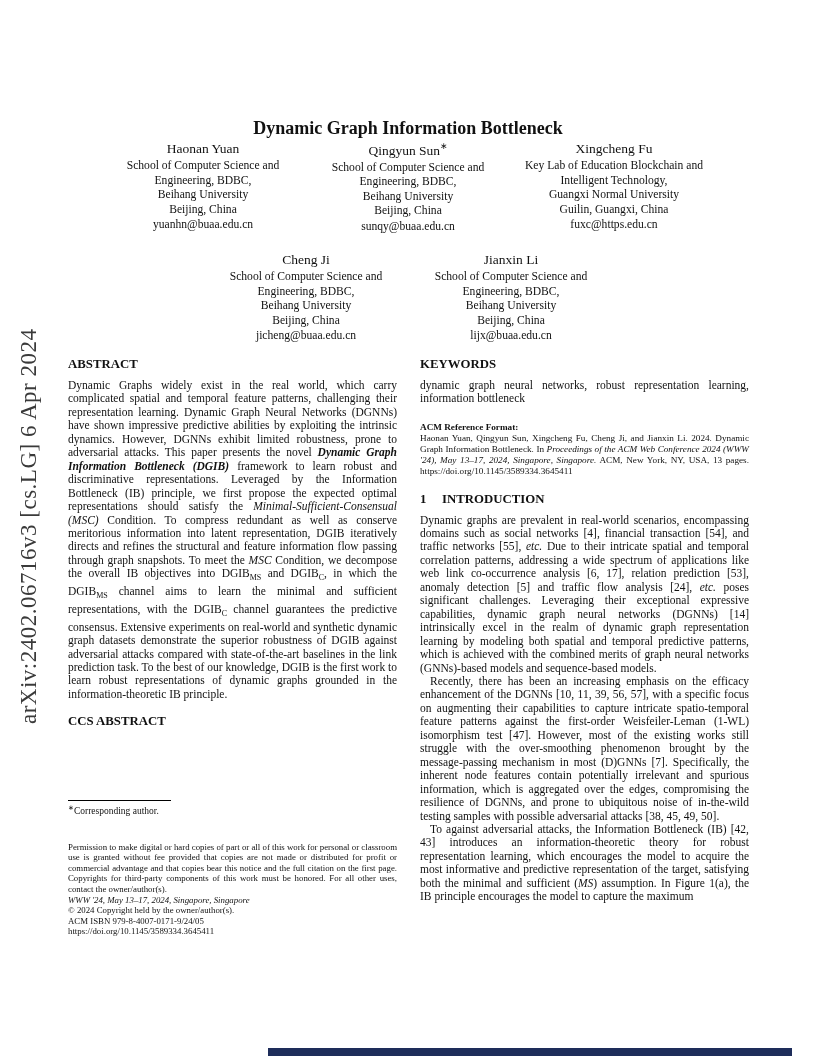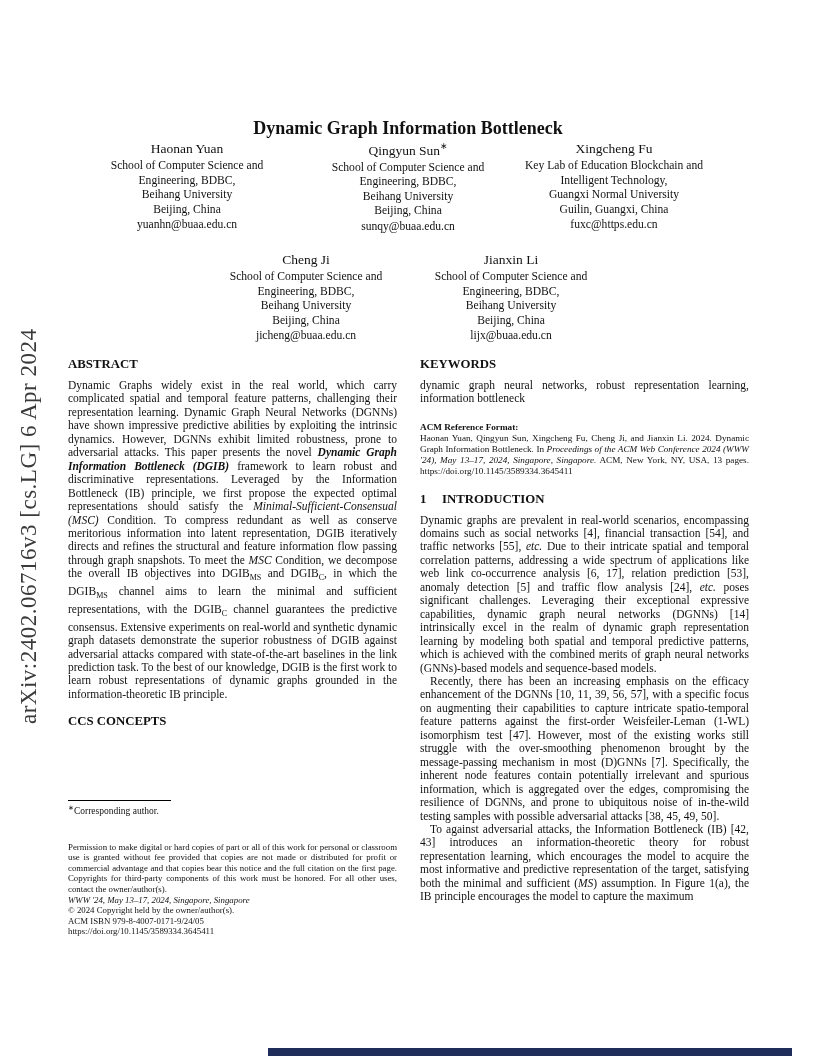--- a/index.html
+++ b/index.html
@@ -30,21 +30,21 @@
     position: absolute;
     top: 118px; left: 0; width: 816px;
     text-align: center;
     font-size: 18px;
     font-weight: bold;
     margin: 0;
   }
 
   
   .author { position: absolute; text-align: center; }
-  .a1 { left: 76px;  top: 141px; width: 222px; font-family: Liberation Serif, serif; }
+  .a1 { left: 92px;  top: 141px; width: 222px; font-family: Liberation Serif, serif; }
   .a2 { left: 297px; top: 141px; width: 222px; }
   .a3 { left: 494px; top: 141px; width: 240px; }
   .a4 { left: 195px; top: 252px; width: 222px; }
   .a5 { left: 400px; top: 252px; width: 222px; }
   .author-name { font-size: 13.5px; margin-bottom: 2px; }
   .author-name sup { font-size: 9px; }
   .author-affil { font-size: 11.6px; line-height: 14.6px; white-space: pre-line; }
   .author-email { font-size: 11.6px; margin-top: 1px; }
 
   
@@ -150,21 +150,21 @@
 Engineering, BDBC,
 Beihang University
 Beijing, China</div>
     <div class="author-email">lijx@buaa.edu.cn</div>
   </div>
 
   <div class="col col-left">
     <h2 class="head">ABSTRACT</h2>
     <p class="body-text">Dynamic Graphs widely exist in the real world, which carry complicated spatial and temporal feature patterns, challenging their representation learning. Dynamic Graph Neural Networks (DGNNs) have shown impressive predictive abilities by exploiting the intrinsic dynamics. However, DGNNs exhibit limited robustness, prone to adversarial attacks. This paper presents the novel <b><i>Dynamic Graph Information Bottleneck (DGIB)</i></b> framework to learn robust and discriminative representations. Leveraged by the Information Bottleneck (IB) principle, we first propose the expected optimal representations should satisfy the <i>Minimal-Sufficient-Consensual (MSC)</i> Condition. To compress redundant as well as conserve meritorious information into latent representation, DGIB iteratively directs and refines the structural and feature information flow passing through graph snapshots. To meet the <i>MSC</i> Condition, we decompose the overall IB objectives into DGIB<sub>MS</sub> and DGIB<sub>C</sub>, in which the DGIB<sub>MS</sub> channel aims to learn the minimal and sufficient representations, with the DGIB<sub>C</sub> channel guarantees the predictive consensus. Extensive experiments on real-world and synthetic dynamic graph datasets demonstrate the superior robustness of DGIB against adversarial attacks compared with state-of-the-art baselines in the link prediction task. To the best of our knowledge, DGIB is the first work to learn robust representations of dynamic graphs grounded in the information-theoretic IB principle.</p>
 
-    <h2 class="head mt">CCS CONCEPTS</h2>
+    <h2 class="head mt">CCS ABSTRACT</h2>
 
     <div class="left-footer">
       <div class="footnote-rule"></div>
       <p class="footnote"><sup>∗</sup>Corresponding author.</p>
       <p class="fineprint gap">Permission to make digital or hard copies of part or all of this work for personal or classroom use is granted without fee provided that copies are not made or distributed for profit or commercial advantage and that copies bear this notice and the full citation on the first page. Copyrights for third-party components of this work must be honored. For all other uses, contact the owner/author(s).</p>
       <p class="fineprint conf-line">WWW '24, May 13–17, 2024, Singapore, Singapore</p>
       <p class="fineprint">© 2024 Copyright held by the owner/author(s).</p>
       <p class="fineprint">ACM ISBN 979-8-4007-0171-9/24/05</p>
       <p class="fineprint">https://doi.org/10.1145/3589334.3645411</p>
     </div>

